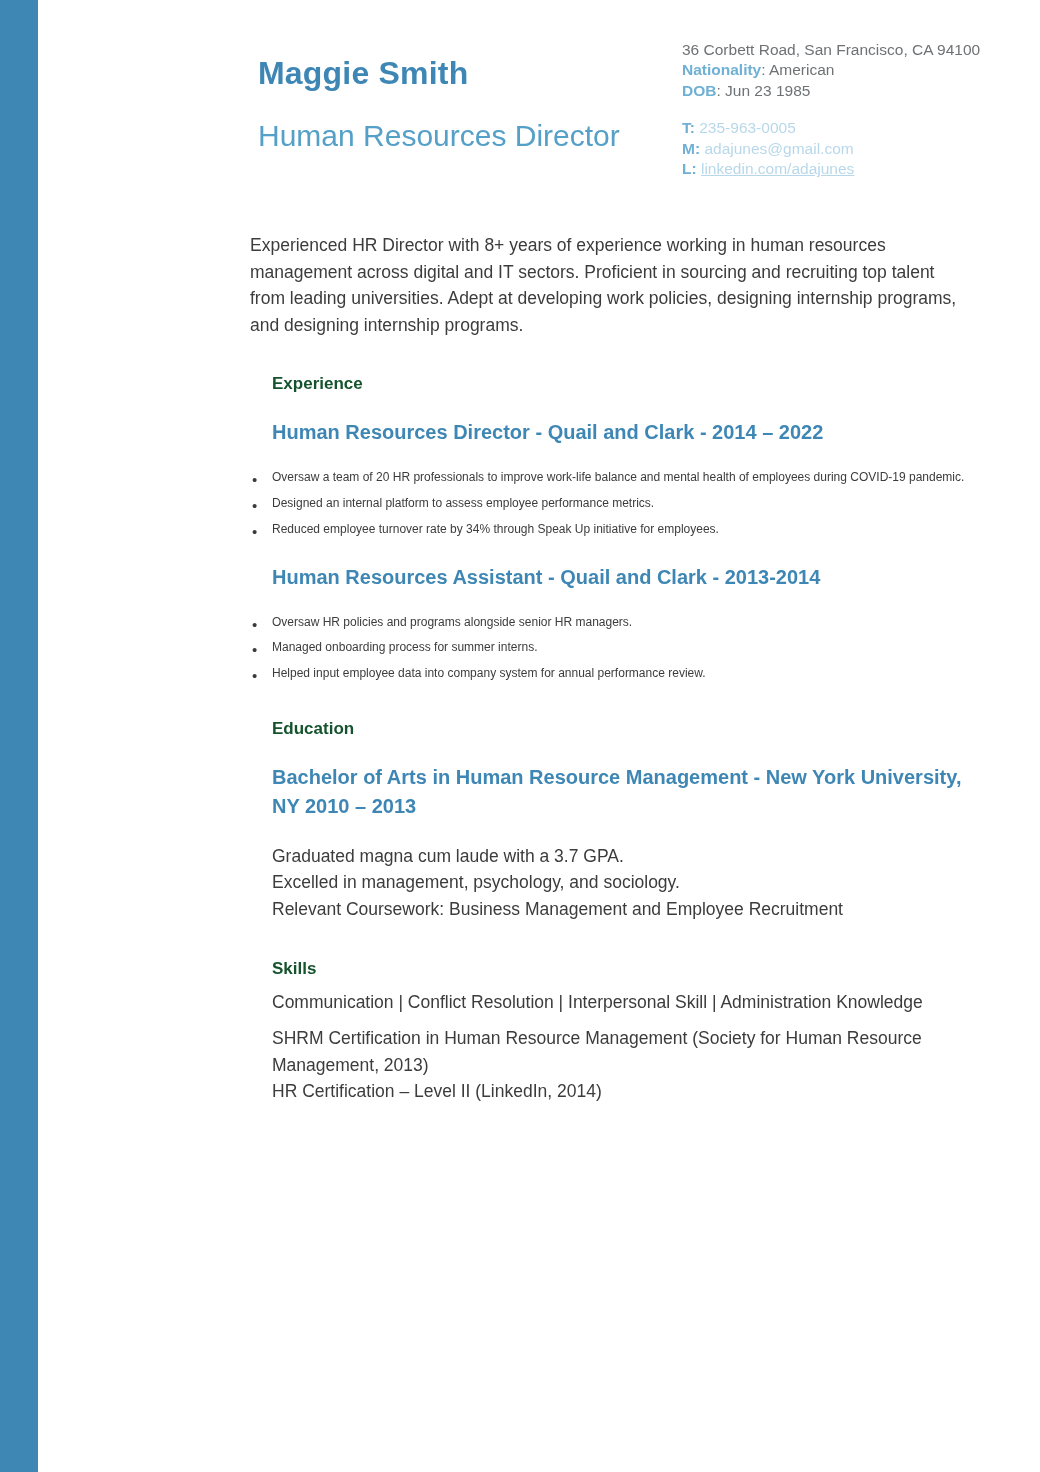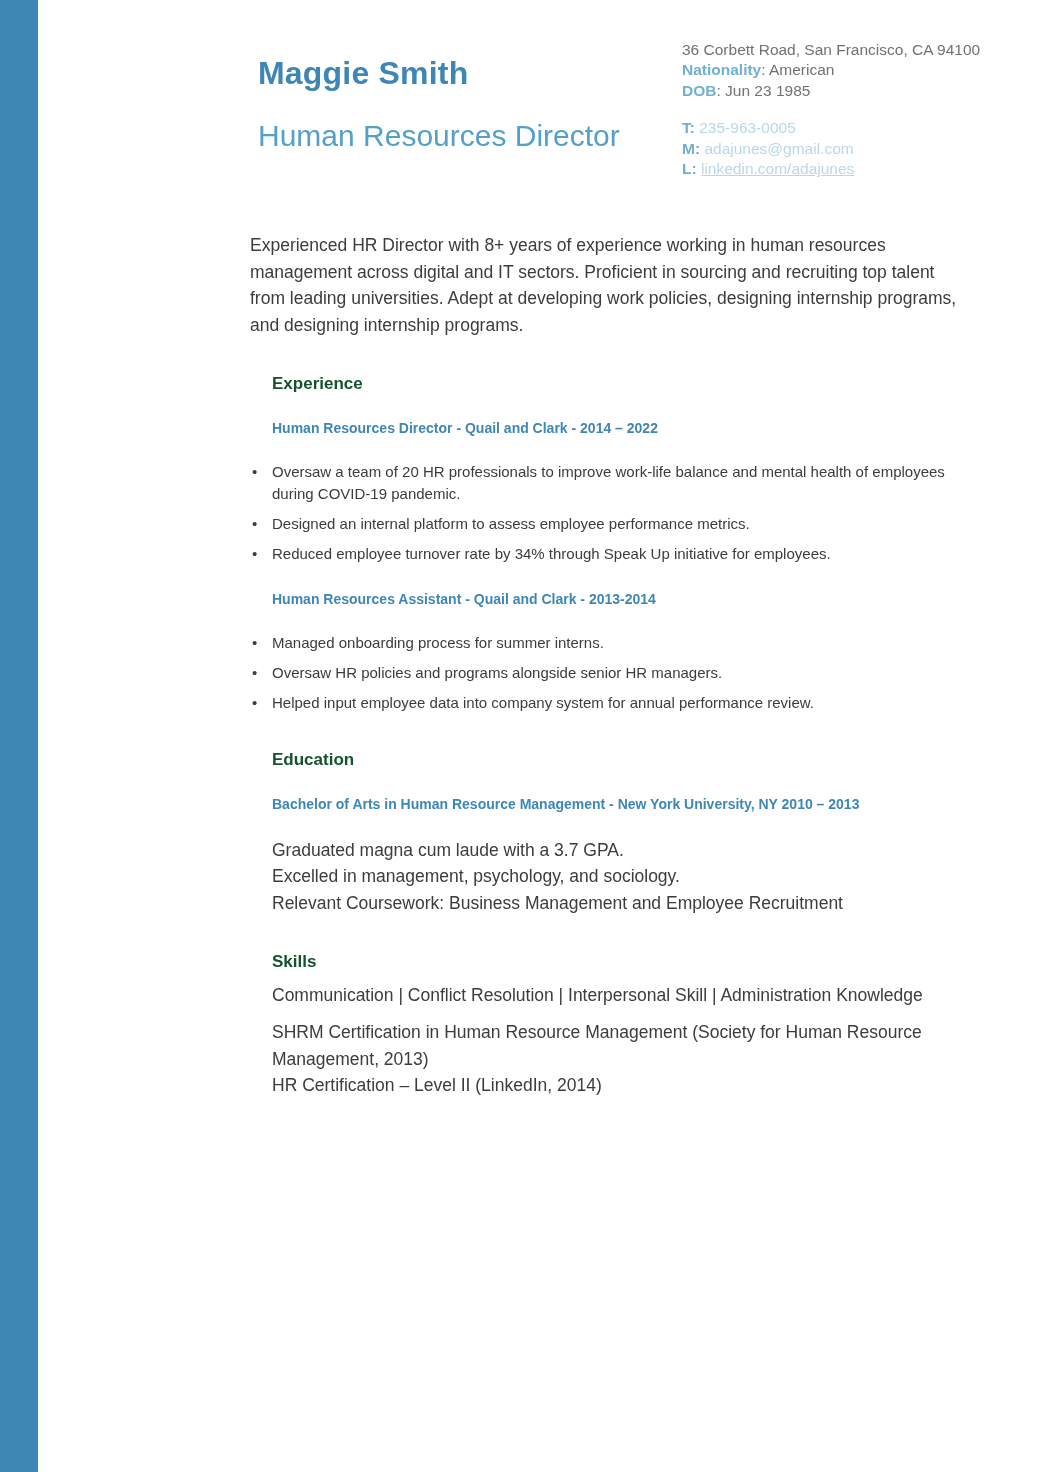--- a/index.html
+++ b/index.html
@@ -121,37 +121,37 @@
     margin-left: 22px;
     margin-top: 36px;
     font-size: 17px;
     font-weight: bold;
     color: #14532d;
   }
 
   .sub-heading {
     margin-left: 22px;
     margin-top: 24px;
-    font-size: 14px;
+    font-size: 20px;
     font-weight: bold;
     color: #3e87b5;
     line-height: 1.45;
   }
 
   ul.bullets {
     list-style: none;
     margin: 22px 0 0 0;
     padding: 0;
     width: 740px;
   }
   ul.bullets li {
     position: relative;
     padding-left: 22px;
     margin-bottom: 8px;
-    font-size: 15px;
+    font-size: 12px;
     line-height: 1.48;
     color: #3c3c3c;
   }
   ul.bullets li:before {
     content: "\2022";
     position: absolute;
     left: 2px;
     top: 0;
     color: #3c3c3c;
     font-size: 15px;
@@ -227,22 +227,22 @@
 
     <ul class="bullets">
       <li>Oversaw a team of 20 HR professionals to improve work-life balance and mental health of employees during COVID-19 pandemic.</li>
       <li>Designed an internal platform to assess employee performance metrics.</li>
       <li>Reduced employee turnover rate by 34% through Speak Up initiative for employees.</li>
     </ul>
 
     <div class="sub-heading">Human Resources Assistant - Quail and Clark - 2013-2014</div>
 
     <ul class="bullets">
+      <li>Oversaw HR policies and programs alongside senior HR managers.</li>
       <li>Managed onboarding process for summer interns.</li>
-      <li>Oversaw HR policies and programs alongside senior HR managers.</li>
       <li>Helped input employee data into company system for annual performance review.</li>
     </ul>
 
     <div class="section-heading">Education</div>
 
     <div class="sub-heading">Bachelor of Arts in Human Resource Management - New York University, NY 2010 – 2013</div>
 
     <div class="body-block">
       <span class="body-line">Graduated magna cum laude with a 3.7 GPA.</span>
       <span class="body-line">Excelled in management, psychology, and sociology.</span>

